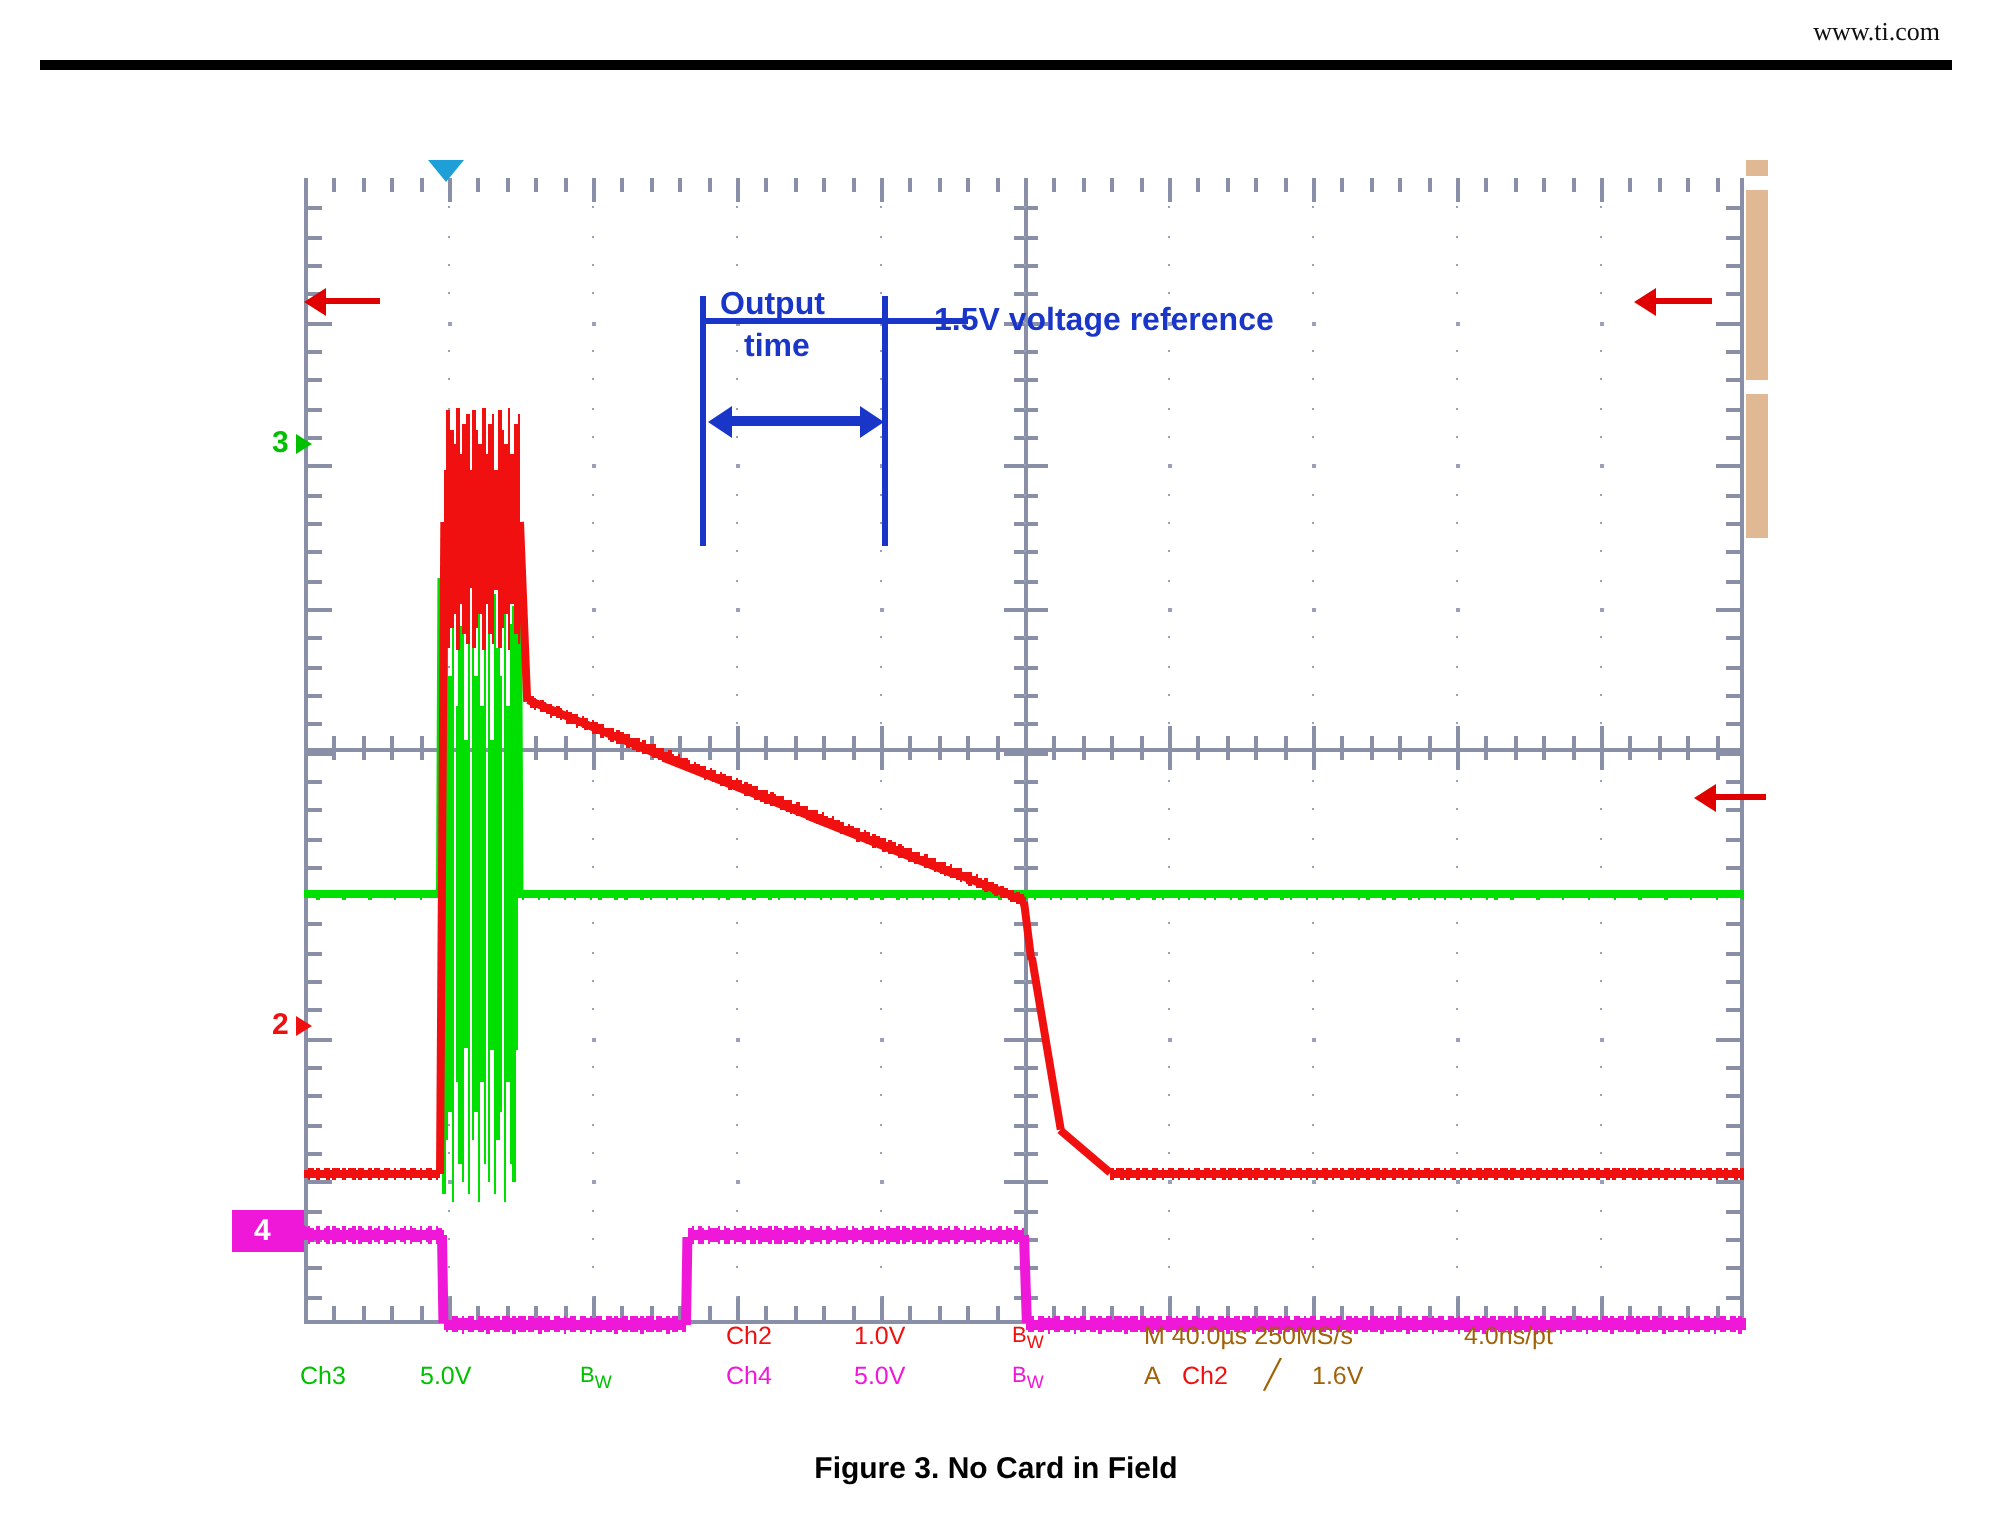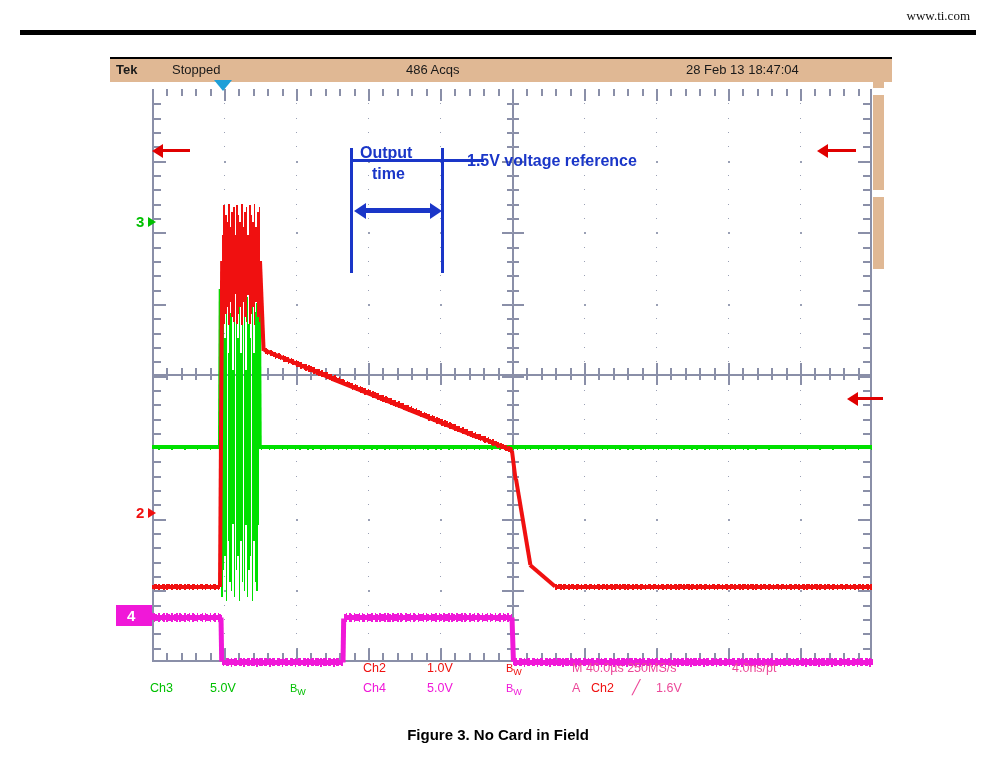--- a/index.html
+++ b/index.html
@@ -78,46 +78,40 @@
 
   
   #readout{
     position:absolute;left:0;top:600px;width:782px;height:48px;
     font-size:12.5px;
   }
   .ro{position:absolute;white-space:nowrap;}
   .ro-green{color:#00c000;}
   .ro-red{color:#f01010;}
   .ro-mag{color:#f018d8;}
-  .ro-black{color:#ec4899;}
+  .ro-black{color:#a16207;}
   .bw{font-size:11px;}
   .bw sub{font-size:9px;}
 
   
   #caption{
     position:absolute;left:0;top:726px;width:996px;text-align:center;
     font-size:15px;font-weight:bold;color:#000;
   }
 </style>
 </head>
 <body>
 
 <div id="page-header">
   <div id="header-url">www.ti.com</div>
   <div id="header-rule"></div>
 </div>
 
 <div id="scope">
 
-  <div id="scope-statusbar">
-    <div id="status-tek">Tek</div>
-    <div id="status-state">Stopped</div>
-    <div id="status-acqs">486 Acqs</div>
-    <div id="status-datetime">28 Feb 13 18:47:04</div>
-  </div>
 
   <div class="tan-bar" style="top:23px;height:8px;"></div>
   <div class="tan-bar" style="top:38px;height:95px;"></div>
   <div class="tan-bar" style="top:140px;height:72px;"></div>
 
   <div id="graticule">
     <div class="grid-border" id="grid-left"></div>
     <div class="grid-border" id="grid-center-v"></div>
     <div class="grid-border" id="grid-center-h"></div>
     <div class="grid-border" id="grid-bottom"></div>

